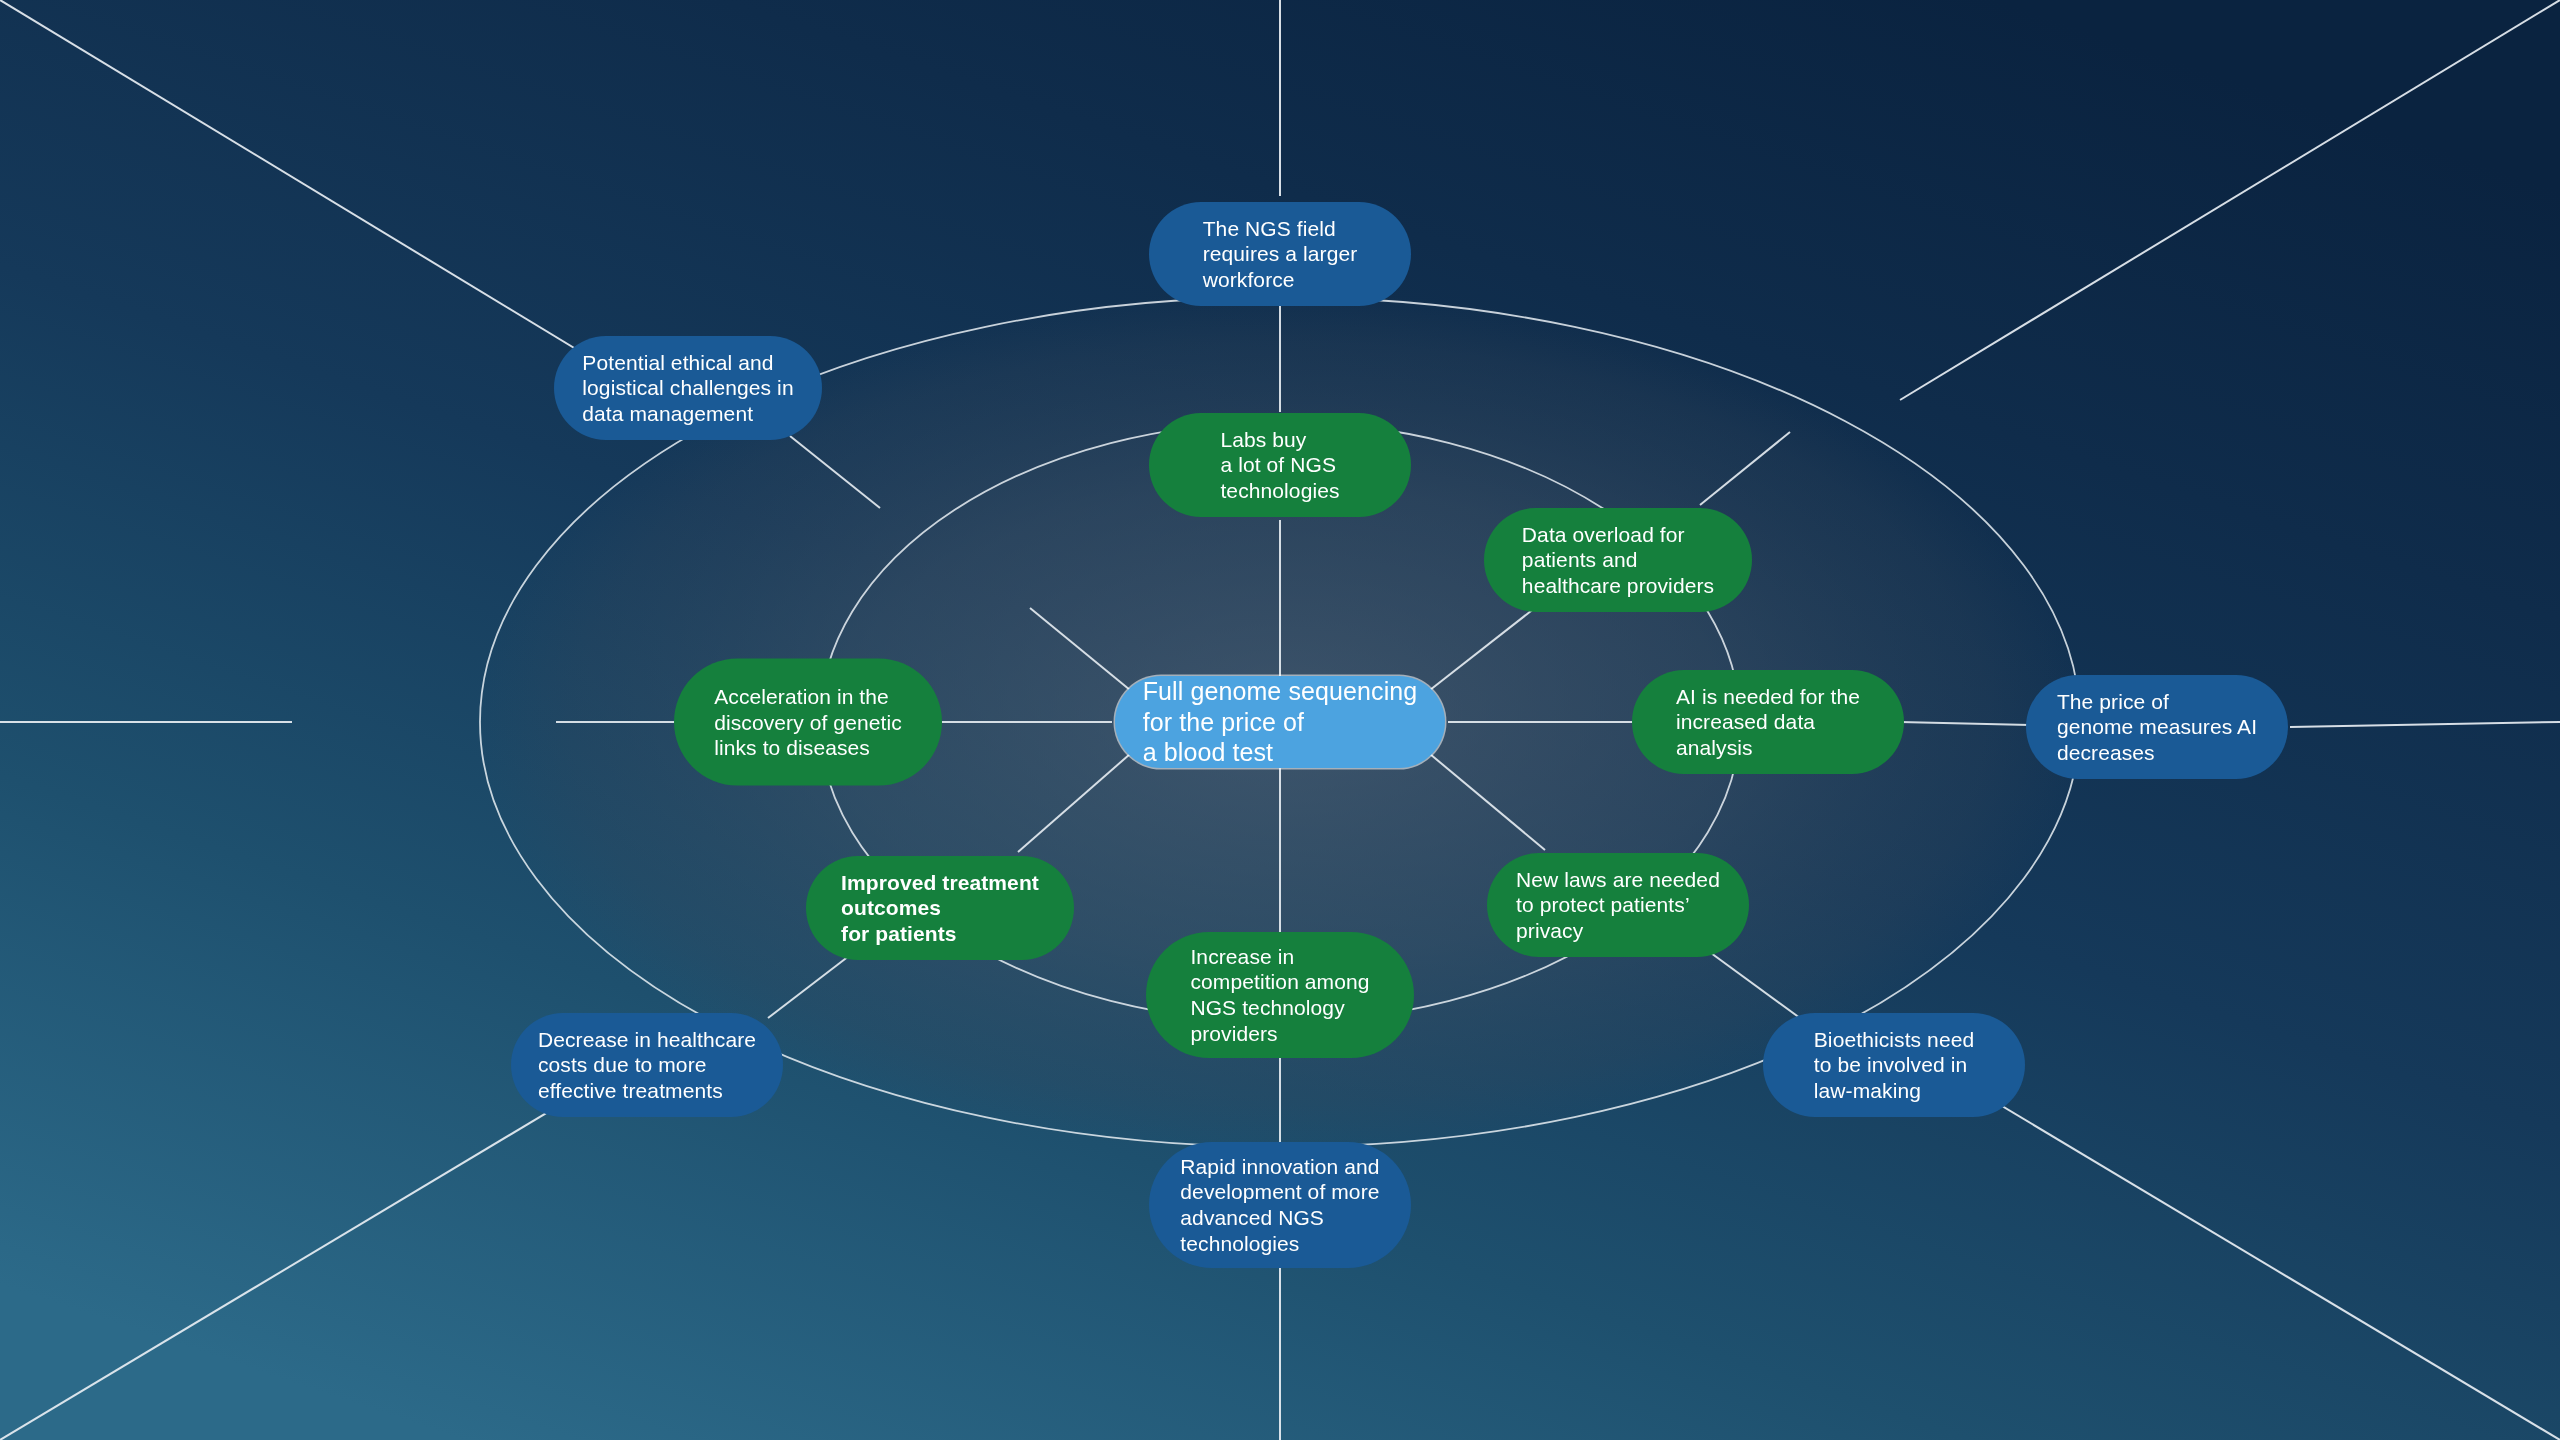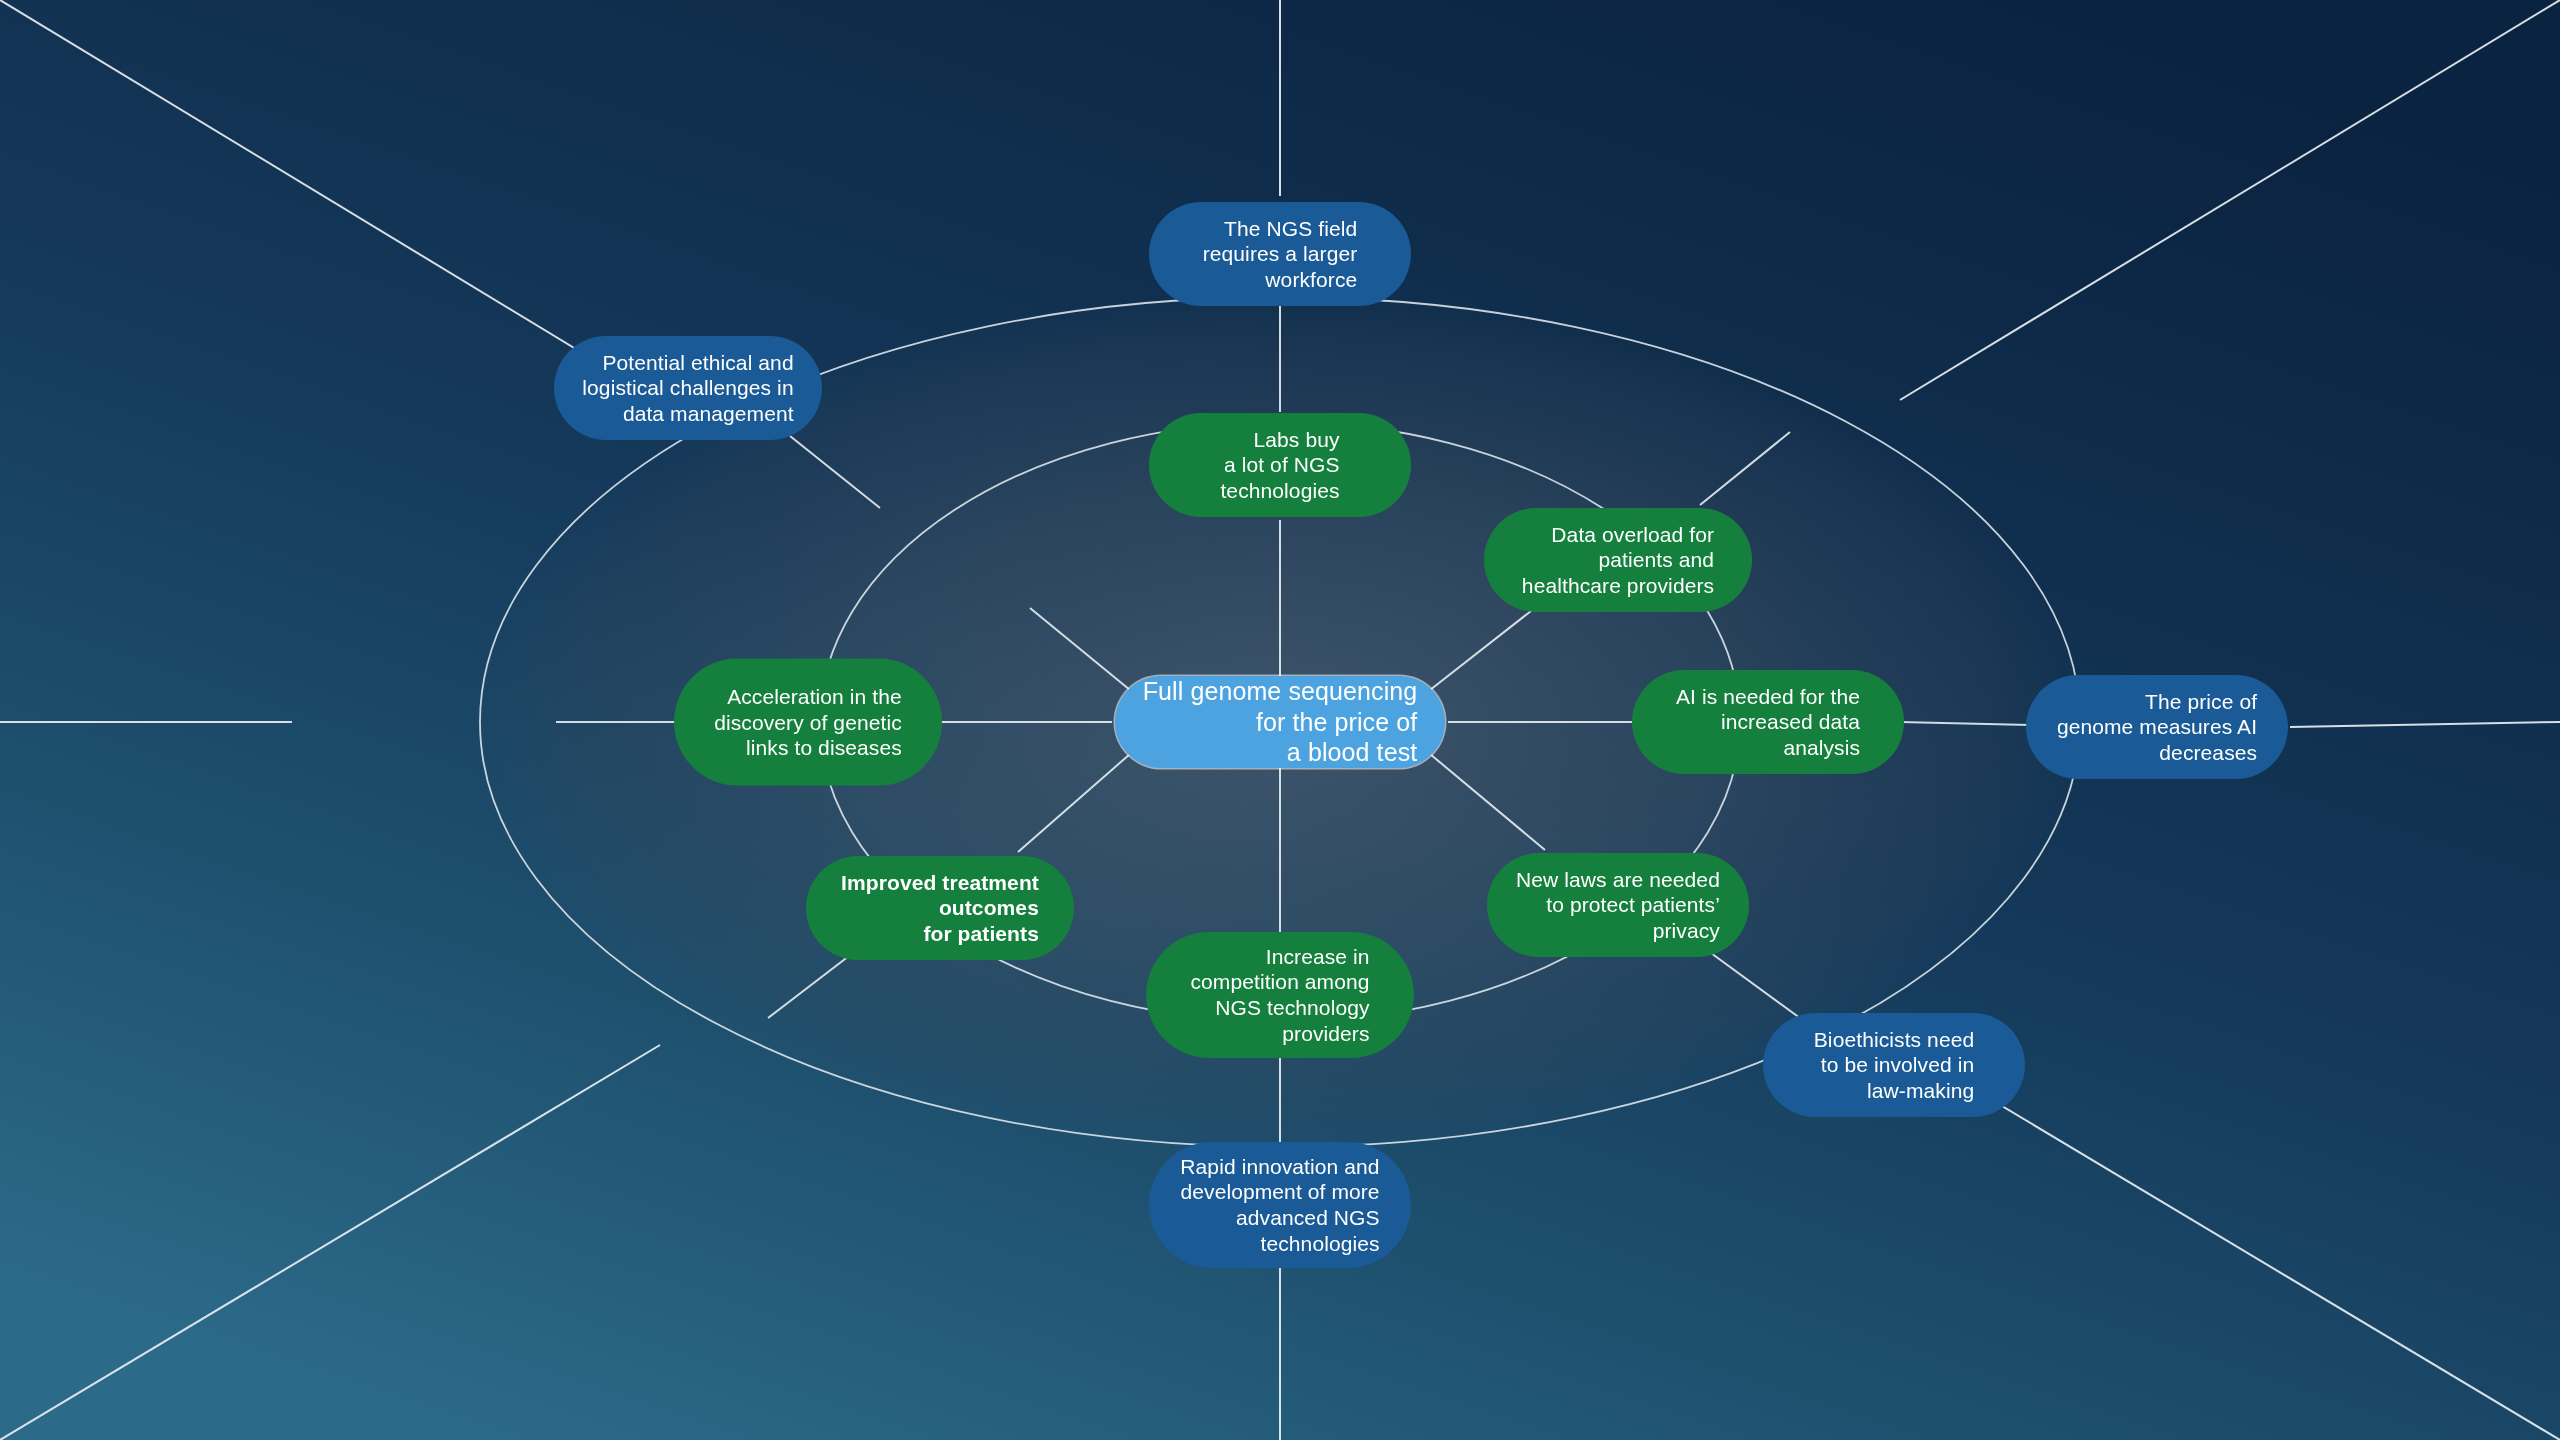--- a/index.html
+++ b/index.html
@@ -18,21 +18,21 @@
       linear-gradient(200deg, #0d2746 0%, #14314f 28%, #1b4465 58%, #235874 82%, #2a6382 100%);
     background-color:#14304f;
   }
   #bg{position:absolute;inset:0;}
   #wires{position:absolute;inset:0;}
 
   .node{
     position:absolute;
     box-sizing:border-box;
     display:flex;align-items:center;justify-content:center;
-    text-align:right;
+    text-align:left;
     color:#ffffff;
     border-radius:999px;
     line-height:1.22;
     letter-spacing:.1px;
     padding:6px 14px;
     transform:translate(-50%,-50%);
     white-space:pre-line;
     -webkit-font-smoothing:antialiased;
   }
   .node.outer{ background:#1a5a96; font-size:21px; }
@@ -120,20 +120,23 @@
 
   <div class="node outer" style="left:1894px;top:1065px;width:262px;height:104px;">Bioethicists need
 to be involved in
 law-making</div>
 
   <div class="node outer" style="left:1280px;top:1205px;width:262px;height:126px;">Rapid innovation and
 development of more
 advanced NGS
 technologies</div>
 
+  <div class="node outer" style="left:647px;top:1065px;width:272px;height:104px;">Decrease in healthcare
+costs due to more
+effective treatments</div>
 
 
   <div class="node outer" style="left:688px;top:388px;width:268px;height:104px;">Potential ethical and
 logistical challenges in
 data management</div>
 
   <div class="node inner" style="left:1280px;top:465px;width:262px;height:104px;">Labs buy
 a lot of NGS
 technologies</div>
 

